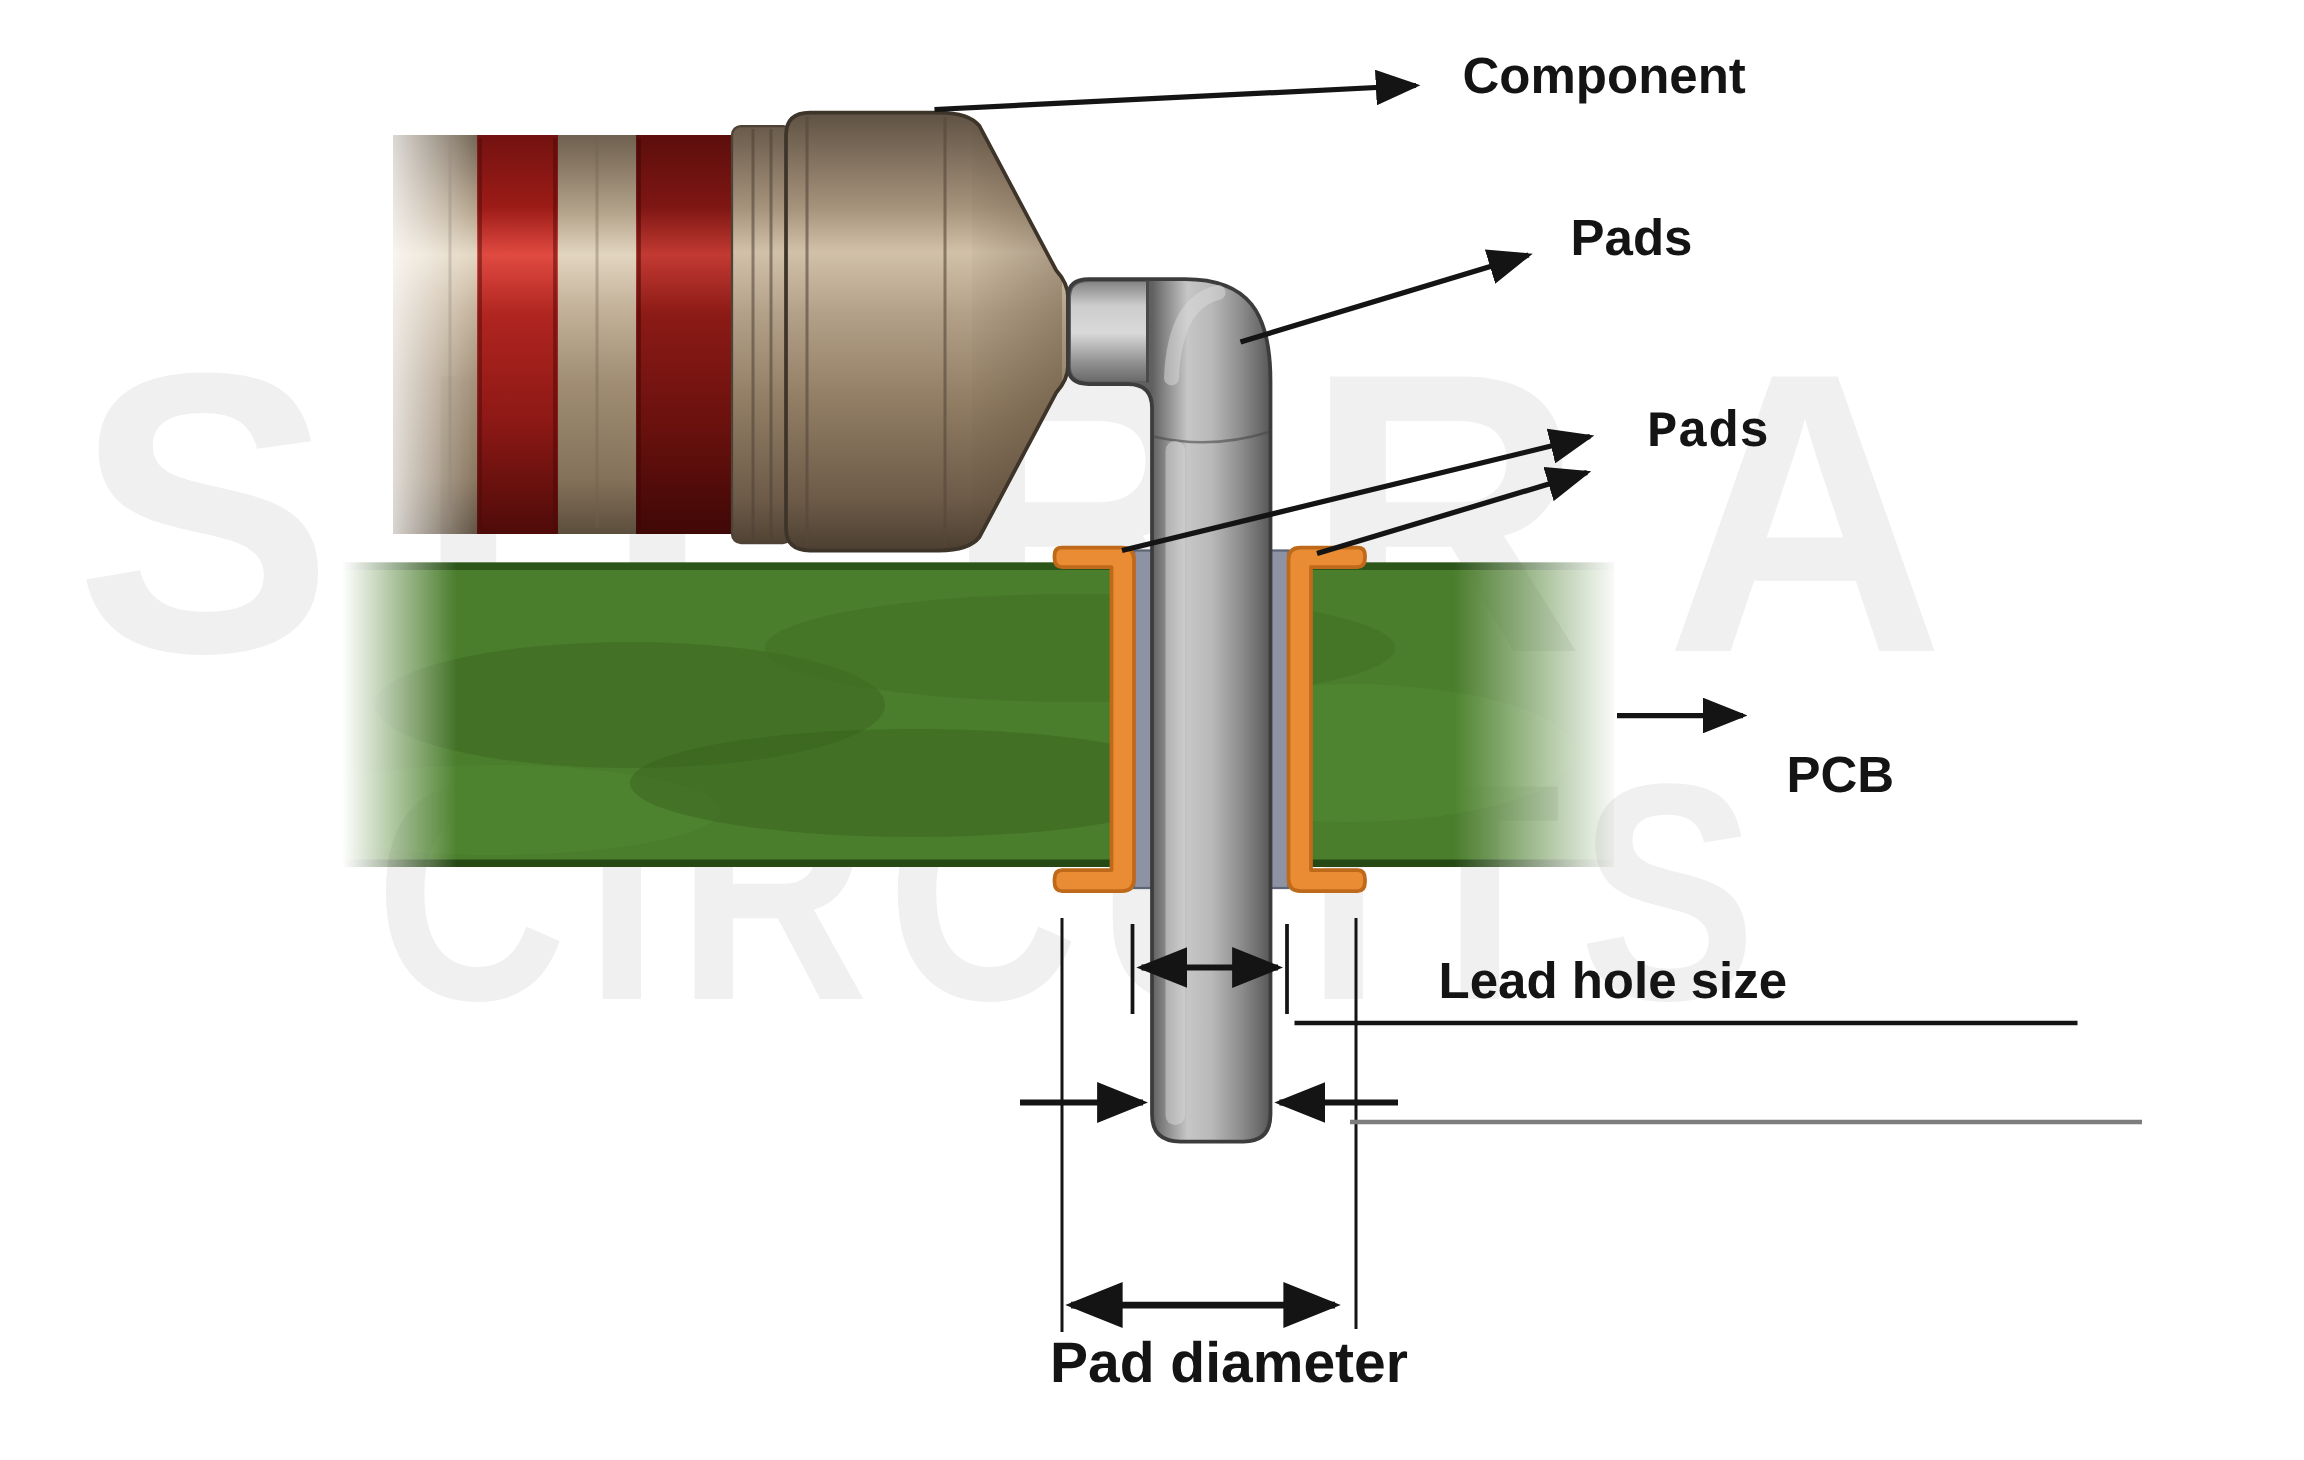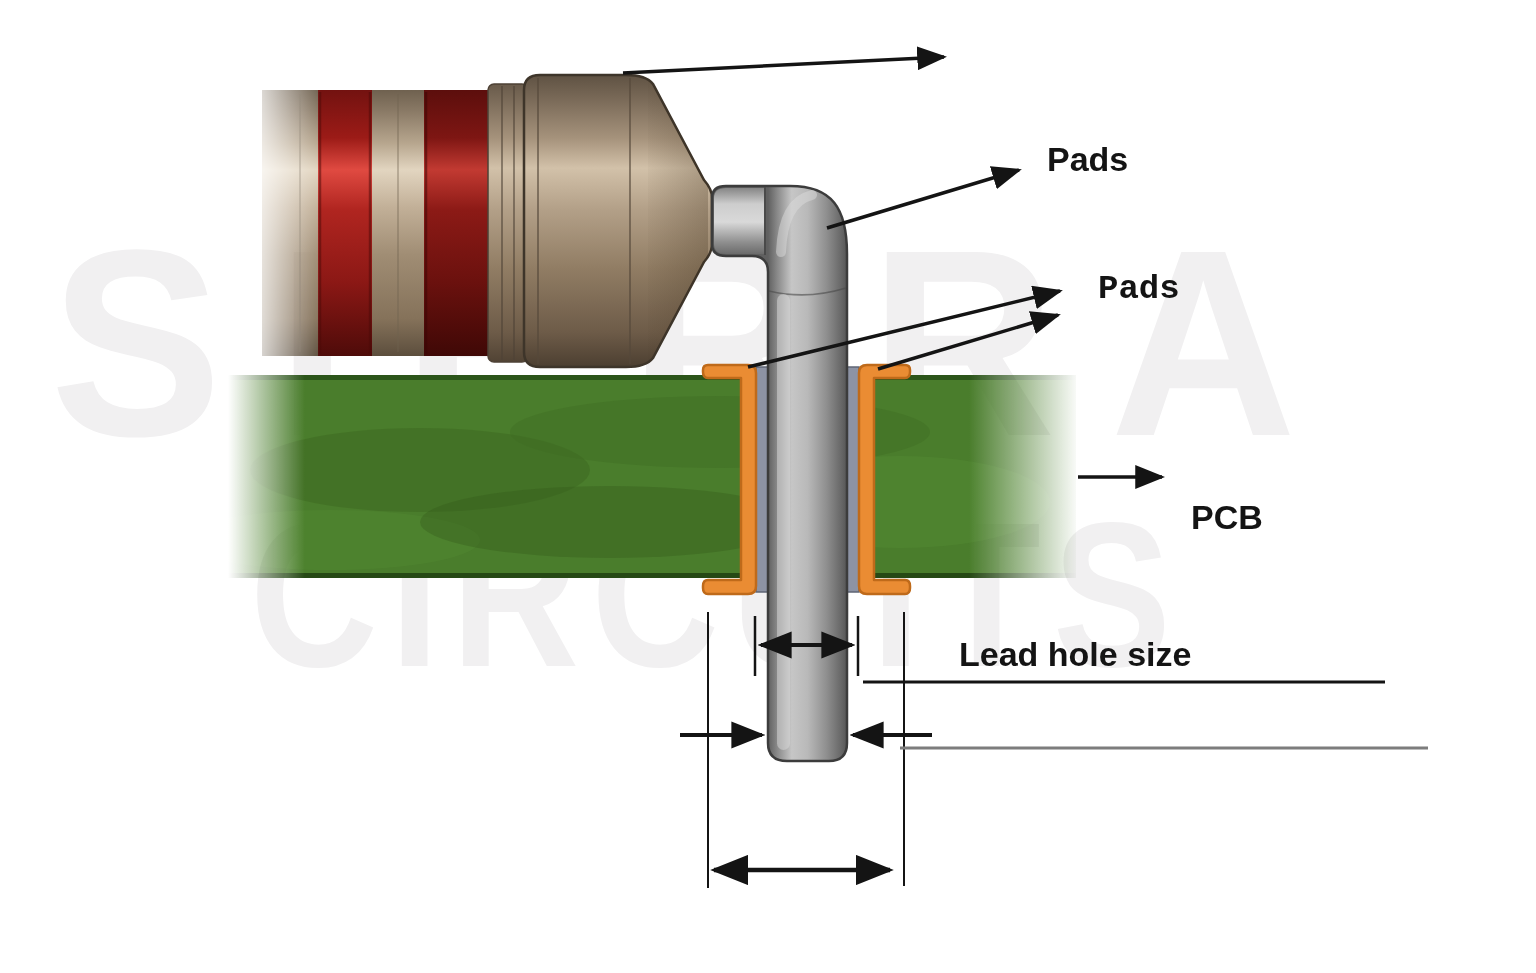--- a/index.html
+++ b/index.html
@@ -187,17 +187,19 @@
       <line class="ann" x1="680" y1="735" x2="762" y2="735" stroke-width="4" marker-end="url(#mh)"></line>
       <line class="ann" x1="932" y1="735" x2="853" y2="735" stroke-width="4" marker-end="url(#mh)"></line>
 
       <line class="ann" x1="863" y1="682" x2="1385" y2="682" stroke-width="3"></line>
       <line x1="900" y1="748" x2="1428" y2="748" stroke="#7d7d7d" stroke-width="3"></line>
 
       <line class="ann" x1="714" y1="870" x2="890" y2="870" stroke-width="4.5" marker-start="url(#mh)" marker-end="url(#mh)"></line>
     </g>
   </svg>
 
+  <div class="label" style="left:975px;top:34px;">Component</div>
   <div class="label" style="left:1047px;top:142px;">Pads</div>
   <div class="label" style="left:1098px;top:272px;font-family:Liberation Mono, monospace;">Pads</div>
   <div class="label" style="left:1191px;top:456px;margin-top:44px;">PCB</div>
   <div class="label" style="left:959px;top:637px;">Lead hole size</div>
+  <div class="label big" style="left:700px;top:890px;">Pad diameter</div>
 </div>
 
 </body></html>

